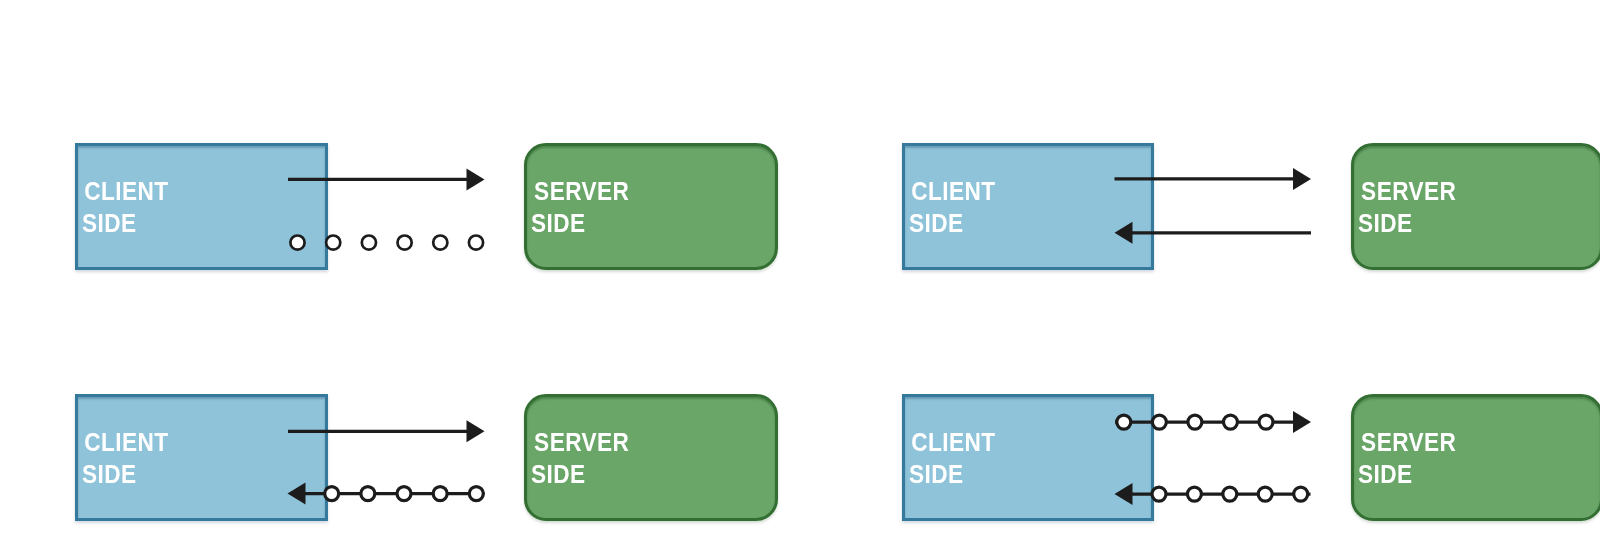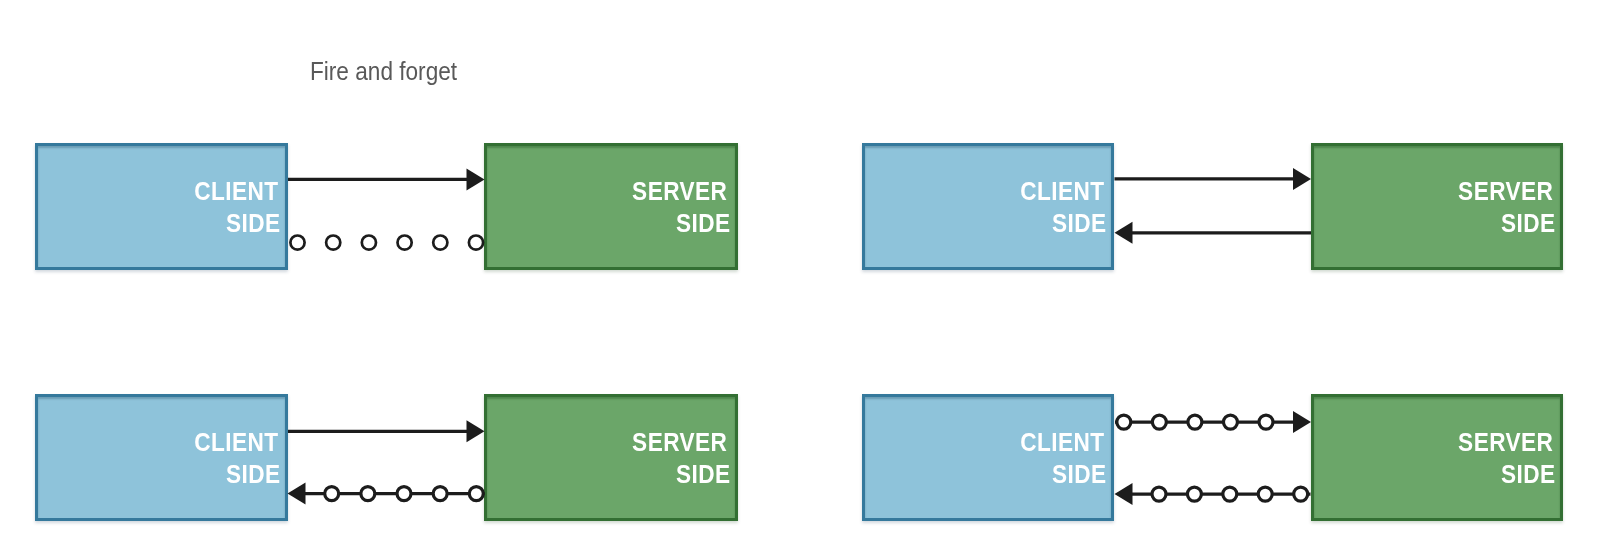--- a/index.html
+++ b/index.html
@@ -38,34 +38,36 @@
     transform-origin: 50% 50%;
   }
   .row1.panel-title { top: 56px; }
   .row2.panel-title { top: 325px; }
   .box {
     position: absolute;
     box-sizing: border-box;
     height: 127px;
     display: flex;
     flex-direction: column;
-    align-items: flex-end;
+    align-items: flex-start;
     justify-content: center;
     border-style: solid;
     border-width: 3px;
+    margin-left: 40px;
   }
   .box.client {
     background: var(--client-fill);
     border-color: var(--client-border);
     box-shadow: inset 0 2px 2px rgba(0,40,70,0.25), 0 2px 3px rgba(0,40,70,0.18);
   }
   .box.server {
     background: var(--server-fill);
     border-color: var(--server-border);
     box-shadow: inset 0 2px 2px rgba(0,50,0,0.28), 0 2px 3px rgba(0,50,0,0.18);
+    border-radius: 22px;
   }
   .box .line {
     display: block;
     font-size: 26px;
     line-height: 32px;
     font-weight: bold;
     color: var(--label-text);
     transform: scaleX(0.87);
     transform-origin: 50% 50%;
     letter-spacing: 0.5px;
@@ -91,21 +93,20 @@
     fill: #ffffff;
     stroke: var(--connector);
     stroke-width: 2.7;
   }
 </style>
 </head>
 <body>
 
 <div class="canvas">
 
-  <div class="panel-title row1" style="left:134px;"><span>Fire and forget</span></div>
 
   <div class="box client row1" style="left:34.5px;width:253px;">
     <span class="line">CLIENT</span>
     <span class="line">SIDE</span>
   </div>
   <div class="box server row1" style="left:484px;width:253.5px;">
     <span class="line">SERVER</span>
     <span class="line">SIDE</span>
   </div>
 

